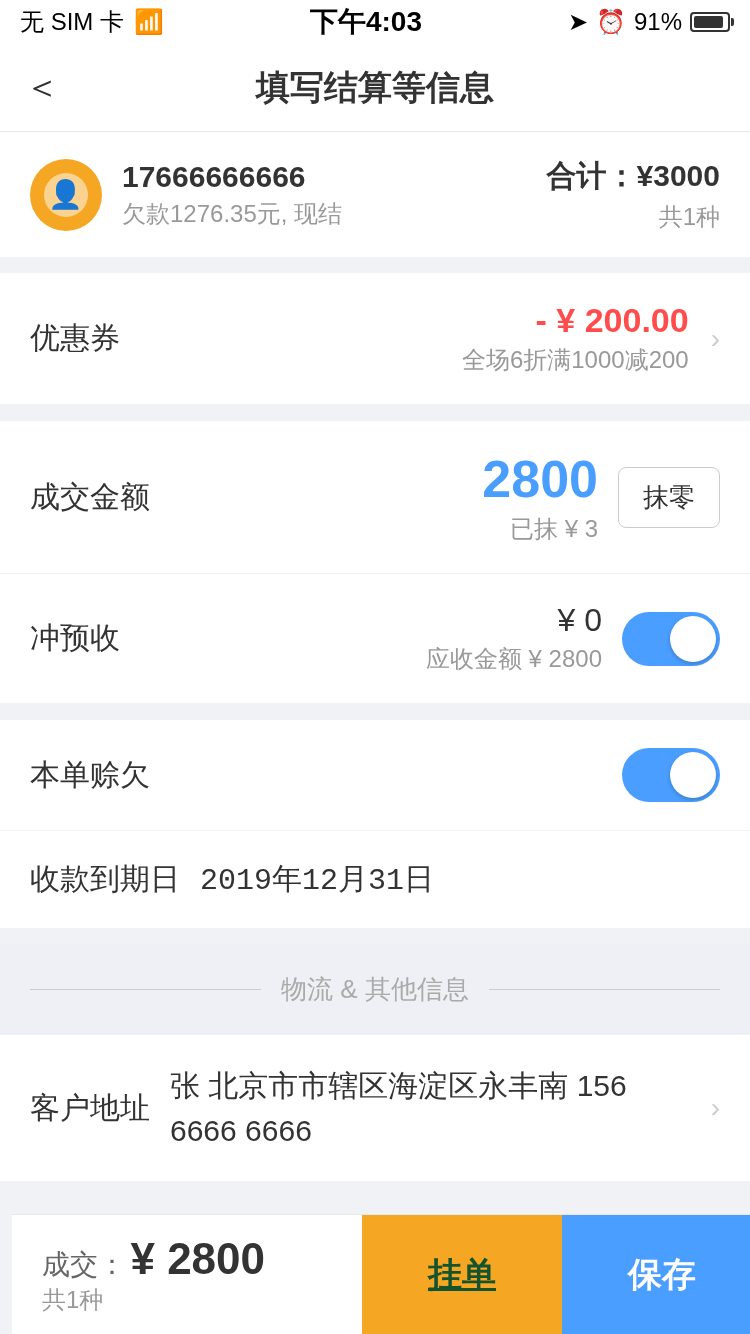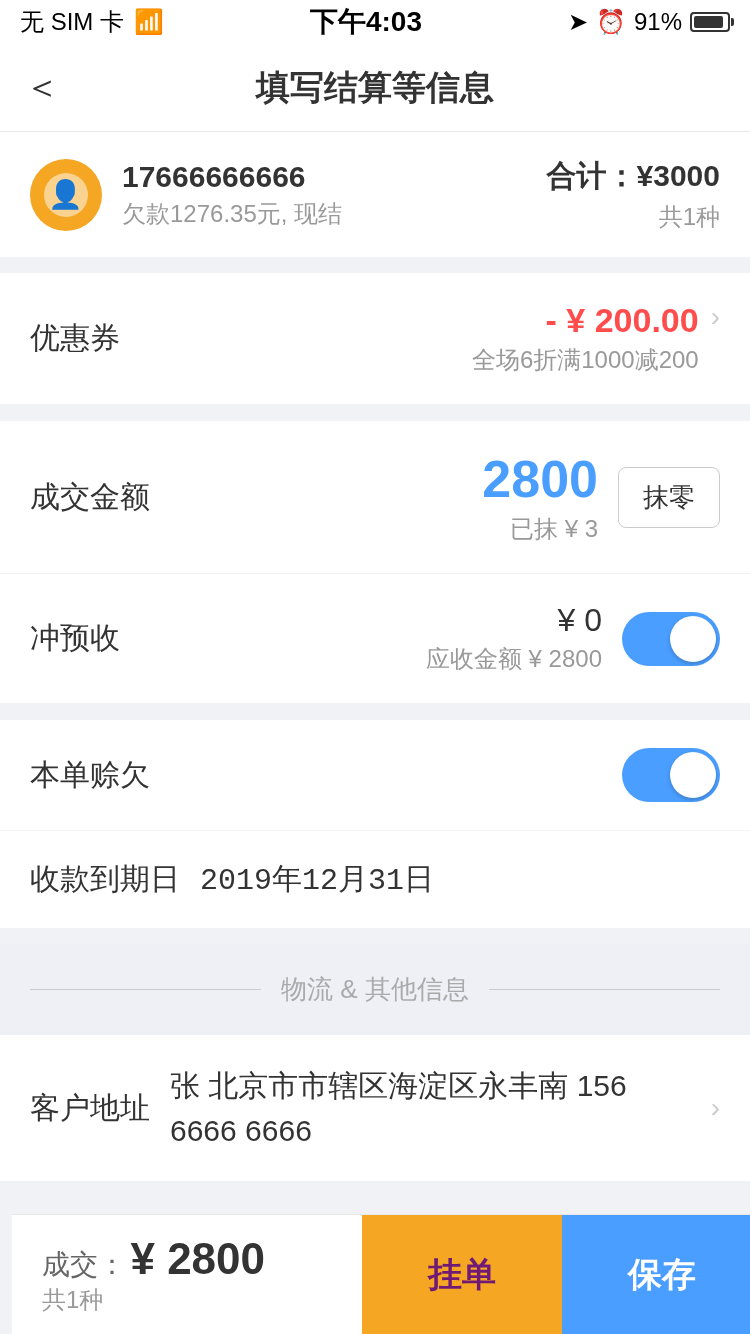--- a/index.html
+++ b/index.html
@@ -276,23 +276,24 @@
       height: 100%;
     }
     .btn-pending {
       width: 200px;
       height: 100%;
       background: #f5a623;
       display: flex;
       align-items: center;
       justify-content: center;
       font-size: 34px;
-      color: #701a75;
+      color: #14532d;
       font-weight: 600;
       cursor: pointer;
+      text-decoration: underline;
     }
     .btn-save {
       width: 200px;
       height: 100%;
       background: #4a9eff;
       display: flex;
       align-items: center;
       justify-content: center;
       font-size: 34px;
       color: #fff;
@@ -339,21 +340,21 @@
     <div class="customer-total">
       <div class="total-amount">
         <span>合计：</span><span>¥3000</span>
       </div>
       <div class="total-count">共1种</div>
     </div>
   </div>
 
   <div class="coupon-row">
     <span class="row-label">优惠券</span>
-    <div style="display:flex; ">
+    <div style="display:flex; align-items:center; gap:10px;">
       <div class="row-right">
         <span class="coupon-amount">- ¥ 200.00</span>
         <span class="coupon-desc">全场6折满1000减200</span>
       </div>
       <span class="row-chevron">›</span>
     </div>
   </div>
 
   <div class="section-divider"></div>
 

